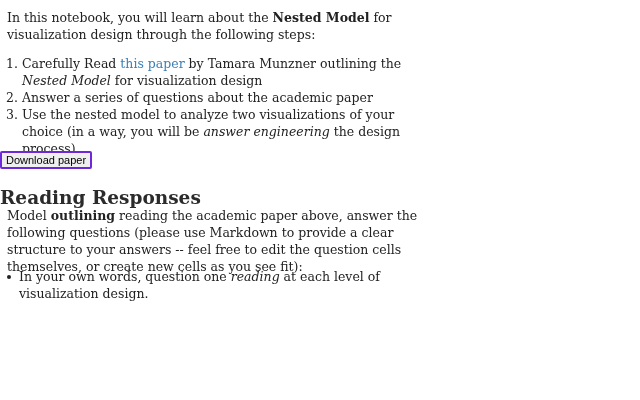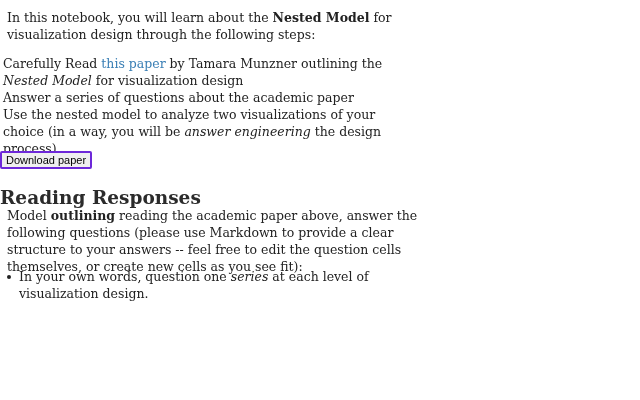--- a/index.html
+++ b/index.html
@@ -5,21 +5,21 @@
     html, body { margin: 0; padding: 0; background: #ffffff; }
     body {
       width: 640px; height: 400px; overflow: hidden;
       font-family: "DejaVu Serif", "Liberation Serif", serif;
       color: #222222;
       font-size: 12.5px;
       line-height: 17px;
     }
     p { margin: 0; padding-left: 7px; }
     .intro { position: absolute; left: 0; top: 9px; width: 430px; }
-    ol.steps { position: absolute; left: 0; top: 55px; margin: 0; padding-left: 3px; width: 410px; }
+    ol.steps { position: absolute; left: 0; top: 55px; margin: 0; padding-left: 22px; width: 410px; }
     ol.steps li { margin: 0; padding: 0; }
     a.link { color: #3a7fb5; text-decoration: none; }
     .download-btn {
       position: absolute; left: 0; top: 151px;
       font-family: "Liberation Sans", sans-serif;
       font-size: 11px; line-height: 12px;
       padding: 1px 4px;
       background: #efefef;
       border: 2px solid #6d28d9;
       border-radius: 2px;
@@ -49,14 +49,14 @@
   <li><span>Use the nested model to analyze two visualizations of your choice (in a way, you will be </span><em>answer engineering</em><span> the design process)</span></li>
 </ol>
 
 <button class="download-btn">Download paper</button>
 
 <h2 class="section-title">Reading Responses</h2>
 
 <p class="after"><span>Model </span><strong>outlining</strong><span> reading the academic paper above, answer the following questions (please use Markdown to provide a clear structure to your answers -- feel free to edit the question cells themselves, or create new cells as you see fit):</span></p>
 
 <ul class="questions">
-  <li><span>In your own words, question one </span><em>series</em><span> at each level of visualization design.</span></li>
+  <li><span>In your own words, question one </span><em>reading</em><span> at each level of visualization design.</span></li>
 </ul>
 
 </body></html>

